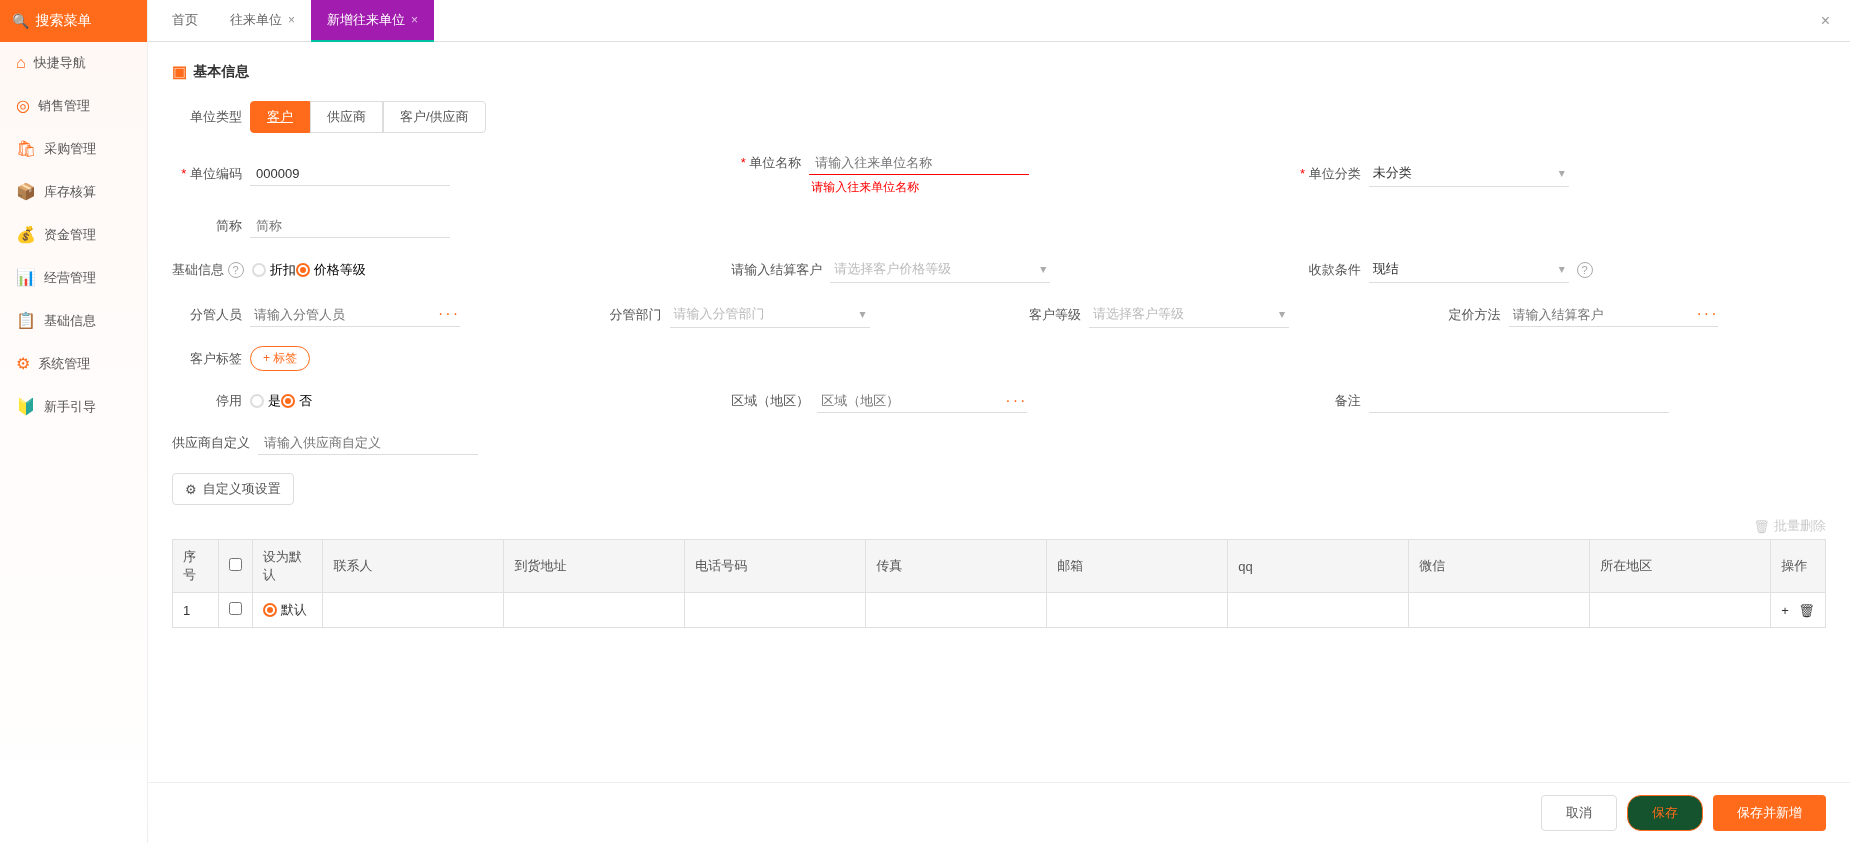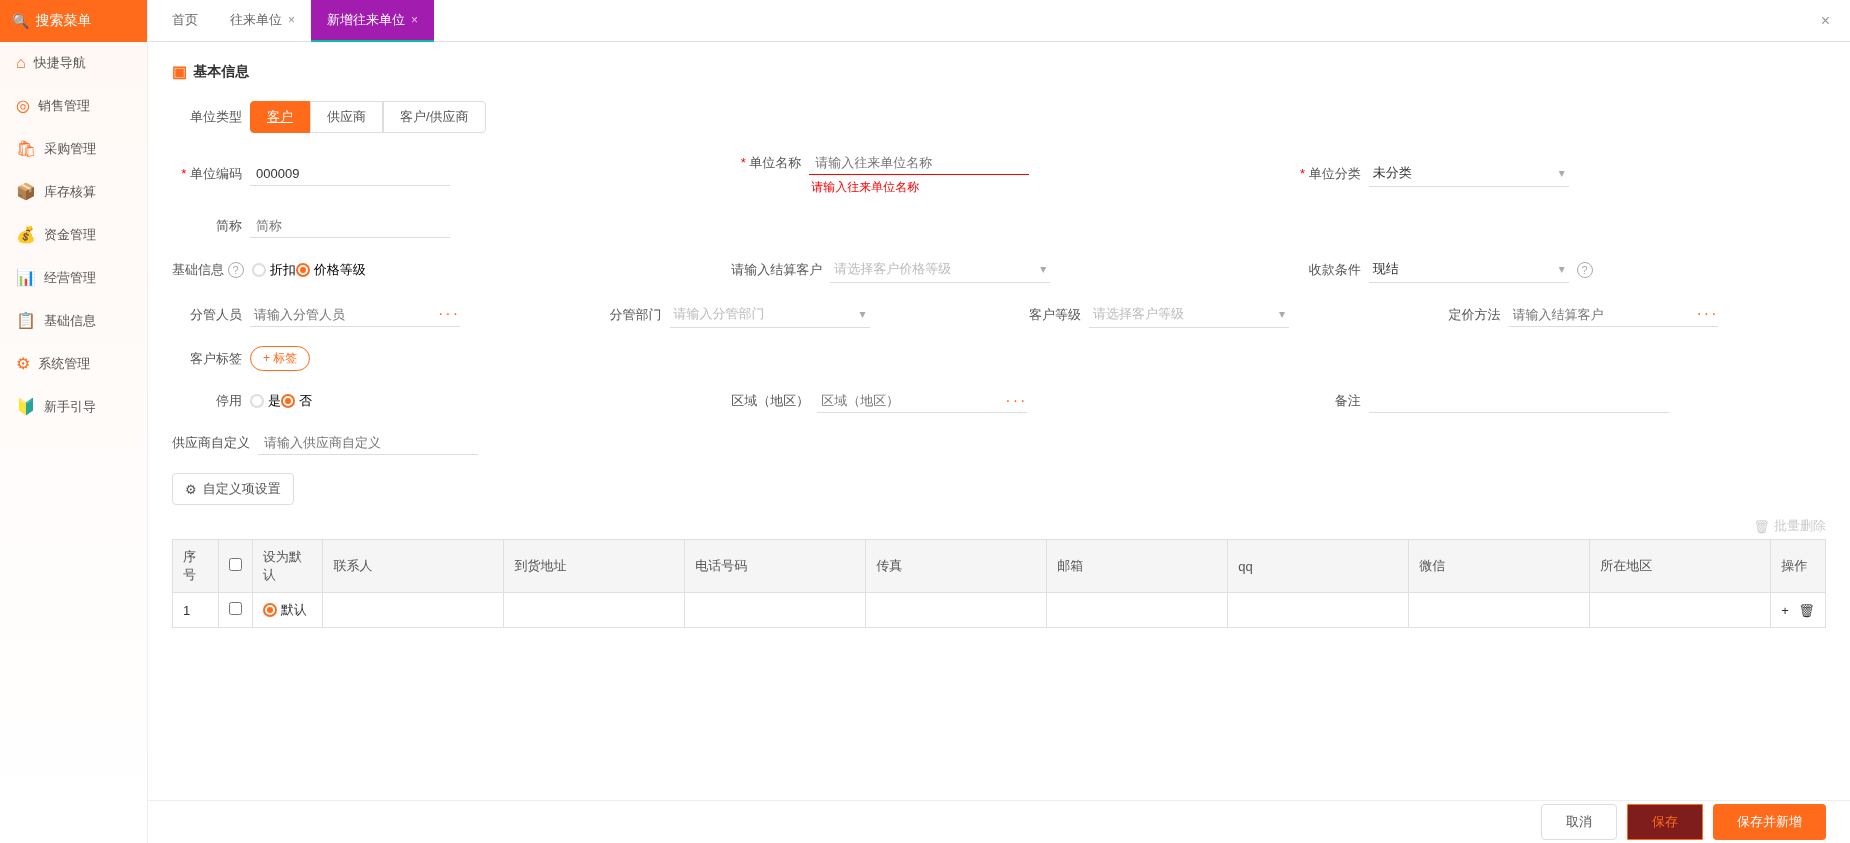--- a/index.html
+++ b/index.html
@@ -257,40 +257,40 @@
       display: flex;
       justify-content: flex-end;
       align-items: center;
       gap: 4px;
     }
 
     
     .footer-bar {
       background: #fff;
       border-top: 1px solid #eee;
-      padding: 3px 24px;
+      padding: 12px 24px;
       display: flex;
       justify-content: flex-end;
       gap: 10px;
     }
     .btn-cancel {
       padding: 8px 24px;
       border: 1px solid #ddd;
       background: #fff;
       color: #555;
       border-radius: 4px;
       cursor: pointer;
       font-size: 13px;
     }
     .btn-save {
       padding: 8px 24px;
       border: 1px solid #ff6b1a;
-      background: #7f1d1d;
+      background: #14532d;
       color: #ff6b1a;
-      border-radius: 1px;
+      border-radius: 14px;
       cursor: pointer;
       font-size: 13px;
     }
     .btn-save-new {
       padding: 8px 24px;
       border: none;
       background: #ff6b1a;
       color: white;
       border-radius: 4px;
       cursor: pointer;

